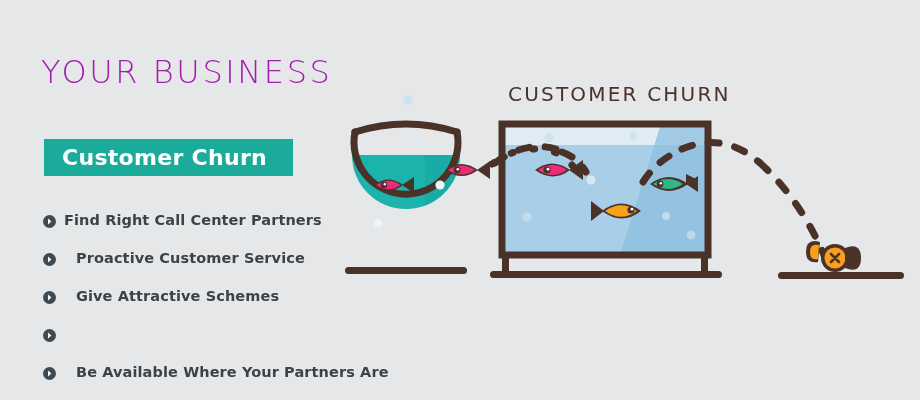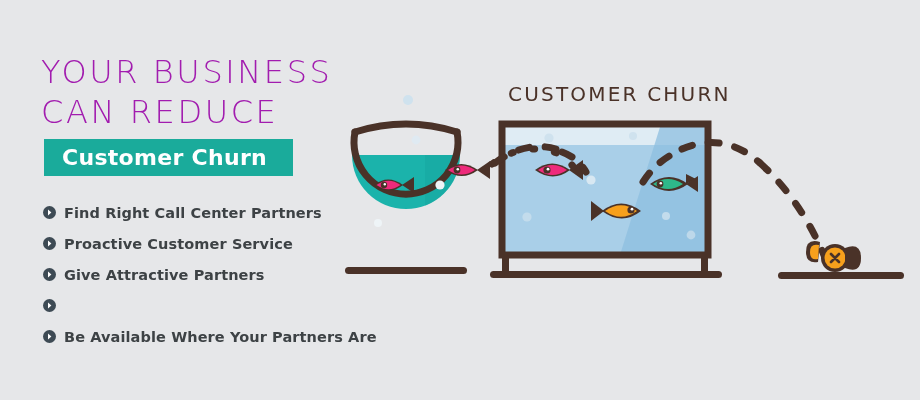--- a/index.html
+++ b/index.html
@@ -36,24 +36,24 @@
     font-size:22px;
     font-weight:bold;
     letter-spacing:.3px;
     padding-left:18px;
     white-space:nowrap;
     font-family:"DejaVu Sans","Liberation Sans",sans-serif;
   }
 
   .bullets{position:absolute;left:43px;top:205px;width:400px;}
   .bullet{
-    display:flex;
+    display:flex;align-items:center;
     height:30px;margin-bottom:0;
   }
-  .bullet + .bullet{margin-top:1px;}
+  .bullet + .bullet{margin-top:8px;gap:12px;}
   .bullet-icon{
     width:13px;height:13px;flex:0 0 13px;
     margin-right:8px;
     display:block;
   }
   .bullet-label{
     color:#3d4245;
     font-size:14.5px;
     font-weight:bold;
     letter-spacing:.1px;
@@ -76,21 +76,20 @@
     font-family:"DejaVu Sans","Liberation Sans",sans-serif;
   }
 </style>
 </head>
 <body>
 
 <div class="stage">
 
   <div class="headline">
     <span>YOUR BUSINESS</span>
-    <span class="l2">CAN REDUCE</span>
   </div>
 
   <div class="badge">
     <span class="badge-text">Customer Churn</span>
   </div>
 
   <div class="bullets">
 
     <div class="bullet">
       <span class="bullet-icon">
@@ -112,21 +111,21 @@
       <span class="bullet-label">Proactive Customer Service</span>
     </div>
 
     <div class="bullet">
       <span class="bullet-icon">
         <svg viewBox="0 0 13 13" width="13" height="13" xmlns="http://www.w3.org/2000/svg">
           <circle cx="6.5" cy="6.5" r="6.5" fill="#3d4a54"></circle>
           <path d="M5 3.4 L8.4 6.5 L5 9.6 Z" fill="#ffffff"></path>
         </svg>
       </span>
-      <span class="bullet-label">Give Attractive Partners</span>
+      <span class="bullet-label">Give Attractive Schemes</span>
     </div>
 
     <div class="bullet">
       <span class="bullet-icon">
         <svg viewBox="0 0 13 13" width="13" height="13" xmlns="http://www.w3.org/2000/svg">
           <circle cx="6.5" cy="6.5" r="6.5" fill="#3d4a54"></circle>
           <path d="M5 3.4 L8.4 6.5 L5 9.6 Z" fill="#ffffff"></path>
         </svg>
       </span>
     </div>

